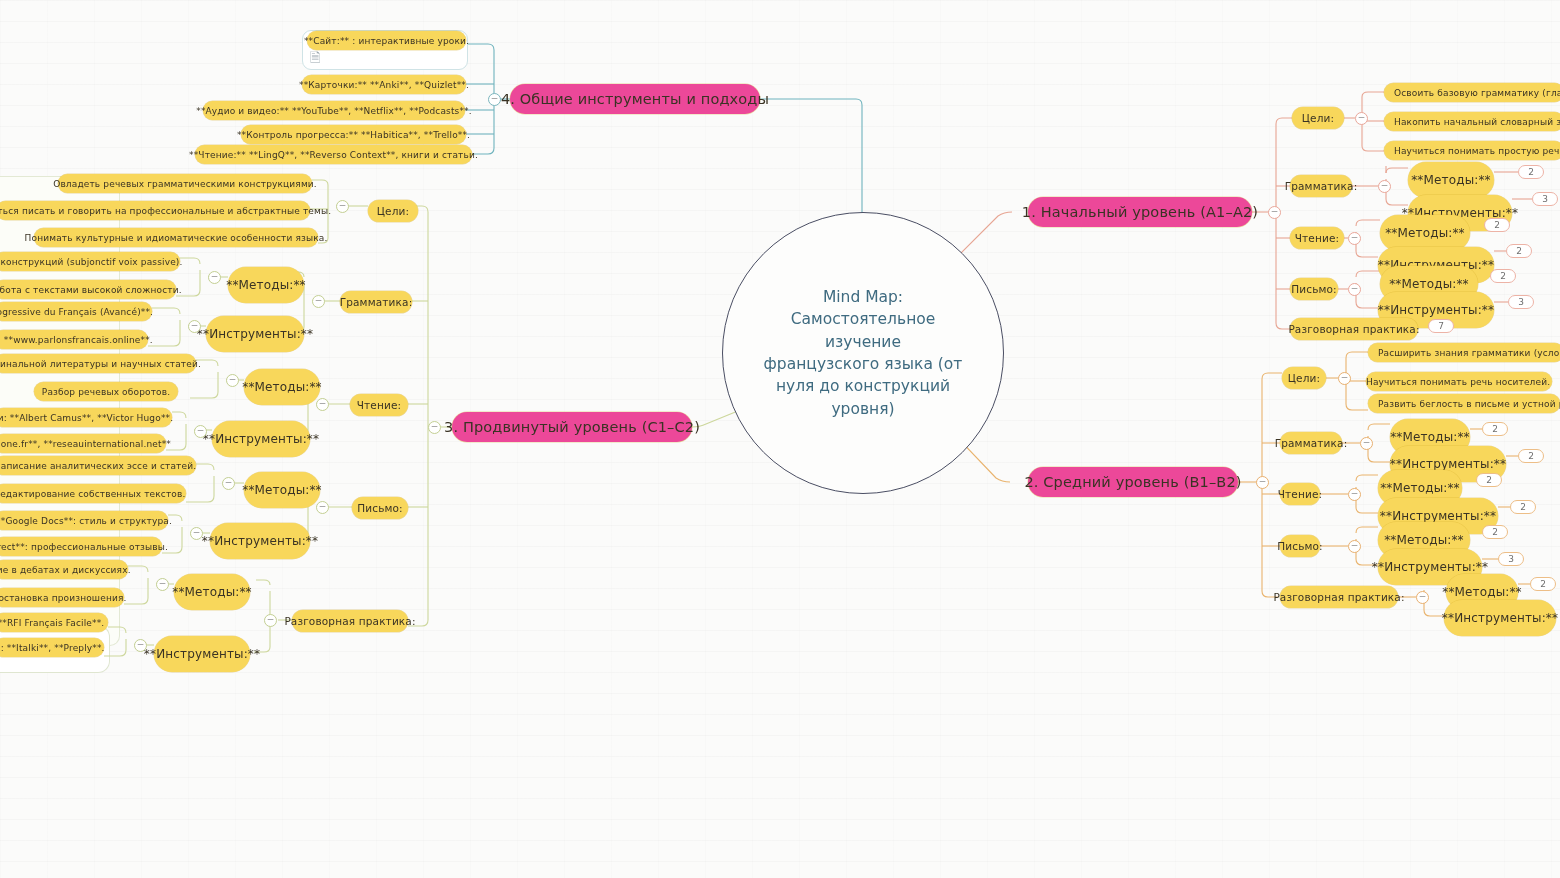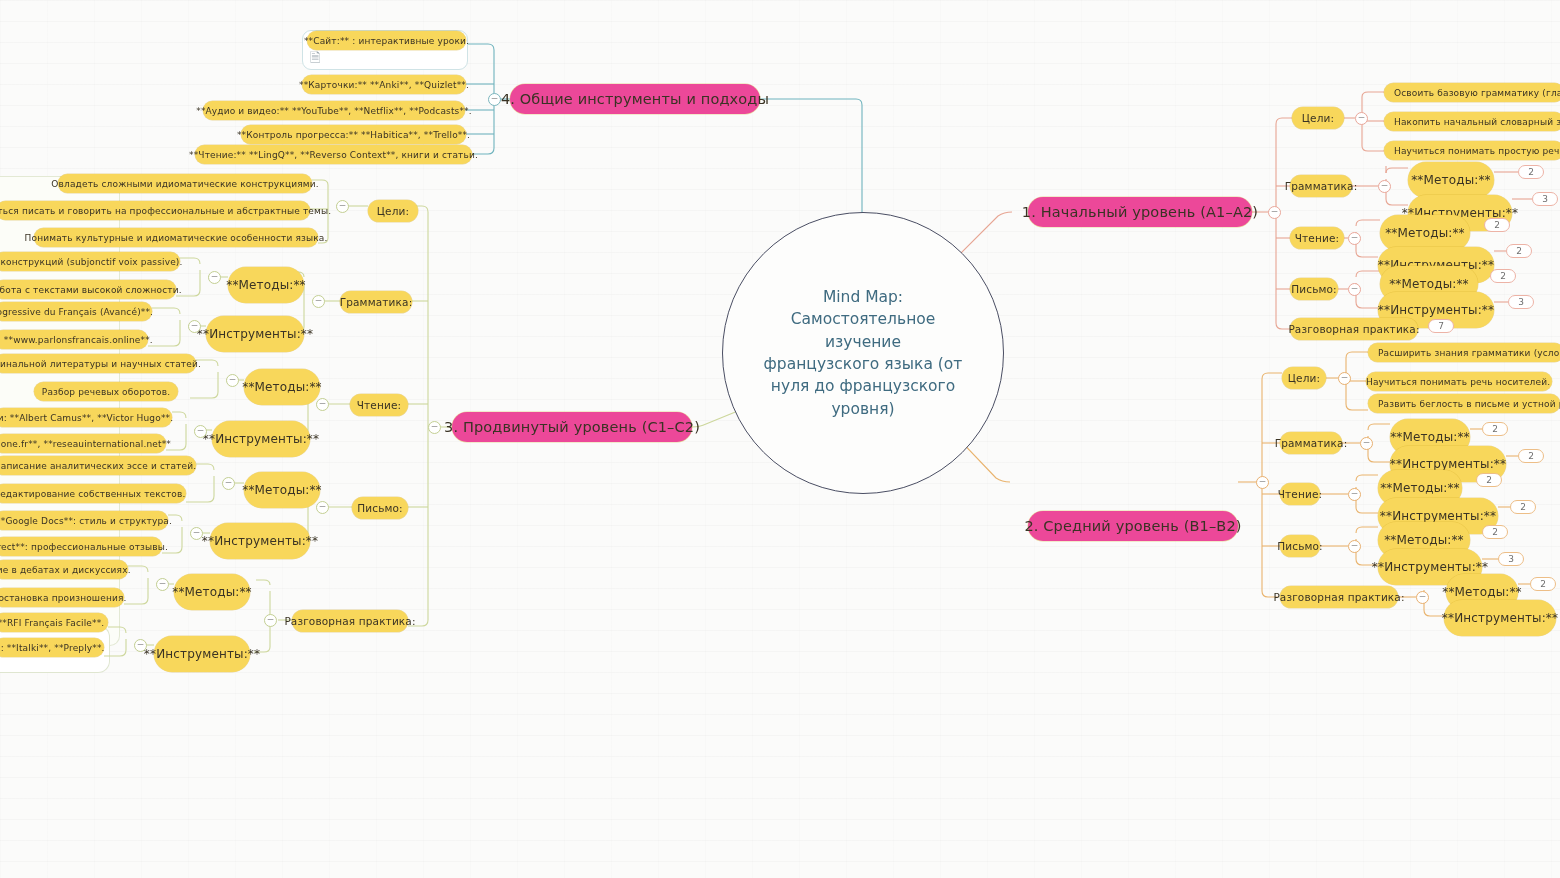--- a/index.html
+++ b/index.html
@@ -251,21 +251,21 @@
         <path d="M126,639 L126,650 Q126,656 120,656 L104,656"></path>
       </g>
     </g>
   </svg>
 
   <div class="center-node" style="left:722px;top:212px;width:282px;height:282px;">
     <div>
       <div>Mind Map:</div>
       <div>Самостоятельное изучение</div>
       <div>французского языка (от</div>
-      <div>нуля до французского</div>
+      <div>нуля до конструкций</div>
       <div>уровня)</div>
     </div>
   </div>
 
   <div class="node sz-main" style="left:510px;top:84px;width:250px;">4. Общие инструменты и подходы</div>
   <div class="toggle t-teal" style="left:488px;top:93px;">
       <span>−</span>
     </div>
 
   <div class="note-box" style="left:302px;top:30px;width:166px;height:40px;"></div>
@@ -313,21 +313,21 @@
       <span>−</span>
     </div>
   <div class="node sz-l3" style="left:1380px;top:266px;width:98px;">**Методы:**</div>
   <div class="badge b-salmon" style="left:1490px;top:269px;">2</div>
   <div class="node sz-l3" style="left:1378px;top:292px;width:116px;">**Инструменты:**</div>
   <div class="badge b-salmon" style="left:1508px;top:295px;">3</div>
 
   <div class="node sz-l2" style="left:1290px;top:318px;width:128px;">Разговорная практика:</div>
   <div class="badge b-salmon" style="left:1428px;top:319px;">7</div>
 
-  <div class="node sz-main" style="left:1028px;top:467px;width:210px;margin-top:44px;">2. Средний уровень (B1–B2)</div>
+  <div class="node sz-main" style="left:1028px;top:467px;width:210px;">2. Средний уровень (B1–B2)</div>
   <div class="toggle t-orange" style="left:1256px;top:476px;">
       <span>−</span>
     </div>
 
   <div class="node sz-l2" style="left:1282px;top:367px;width:44px;">Цели:</div>
   <div class="toggle t-orange" style="left:1338px;top:372px;">
       <span>−</span>
     </div>
   <div class="node sz-leaf" style="left:1368px;top:343px;width:196px;justify-content:flex-start;padding-left:10px;">Расширить знания грамматики (условные</div>
   <div class="node sz-leaf" style="left:1366px;top:372px;width:186px;justify-content:flex-start;">Научиться понимать речь носителей.</div>
@@ -370,21 +370,21 @@
 
   <div class="node sz-main" style="left:452px;top:412px;width:240px;">3. Продвинутый уровень (C1–C2)</div>
   <div class="toggle t-green" style="left:428px;top:421px;">
       <span>−</span>
     </div>
 
   <div class="node sz-l2" style="left:368px;top:200px;width:50px;">Цели:</div>
   <div class="toggle t-green" style="left:336px;top:200px;">
       <span>−</span>
     </div>
-  <div class="node sz-leaf" style="left:58px;top:174px;width:254px;">Овладеть сложными идиоматические конструкциями.</div>
+  <div class="node sz-leaf" style="left:58px;top:174px;width:254px;">Овладеть речевых грамматическими конструкциями.</div>
   <div class="node sz-leaf" style="left:-4px;top:201px;width:314px;">аучиться писать и говорить на профессиональные и абстрактные темы.</div>
   <div class="node sz-leaf" style="left:34px;top:228px;width:284px;">Понимать культурные и идиоматические особенности языка.</div>
 
   <div class="node sz-l2" style="left:340px;top:291px;width:72px;">Грамматика:</div>
   <div class="toggle t-green" style="left:312px;top:295px;">
       <span>−</span>
     </div>
   <div class="node sz-l3" style="left:228px;top:267px;width:76px;">**Методы:**</div>
   <div class="toggle t-green" style="left:208px;top:271px;">
       <span>−</span>

